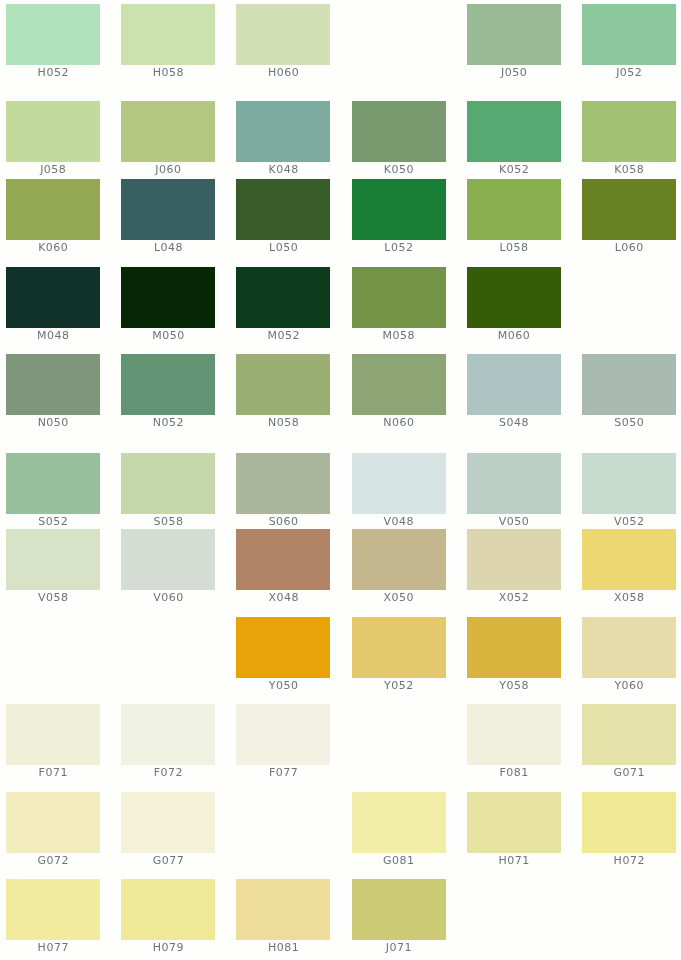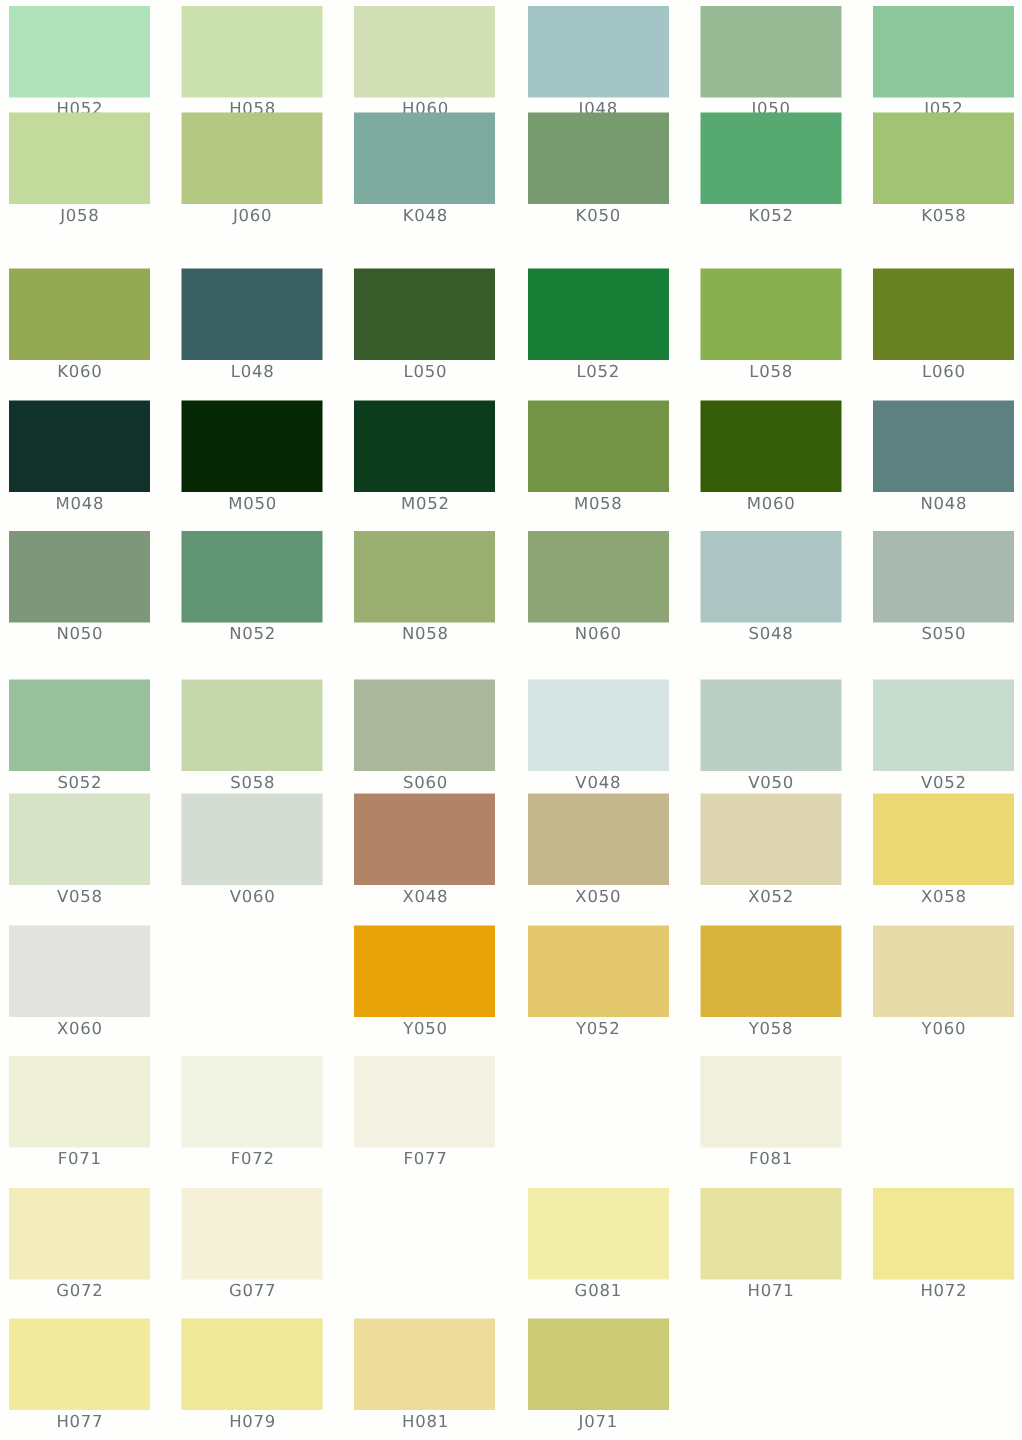--- a/index.html
+++ b/index.html
@@ -42,21 +42,21 @@
     text-indent:0.5px;
     white-space:nowrap;
   }
   .c0{left:6px}
   .c1{left:121.2px}
   .c2{left:236.4px}
   .c3{left:351.6px}
   .c4{left:466.8px}
   .c5{left:582px}
   .r0{top:4px}
-  .r1{top:75px}
+  .r1{top:101px}
   .r2{top:179px}
   .r3{top:266.5px}
   .r4{top:354px}
   .r5{top:453px}
   .r6{top:529px}
   .r7{top:616.5px}
   .r8{top:704px}
   .r9{top:791.5px}
   .r10{top:879px}
 </style>
@@ -69,24 +69,20 @@
     <div class="color-label">H052</div>
   </div>
   <div class="swatch-cell r0 c1">
     <div class="color-chip" style="background: rgb(204, 226, 174);"></div>
     <div class="color-label">H058</div>
   </div>
   <div class="swatch-cell r0 c2">
     <div class="color-chip" style="background: rgb(210, 223, 180);"></div>
     <div class="color-label">H060</div>
   </div>
-  <div class="swatch-cell r0 c3">
-    <div class="color-chip" style="background: rgb(163, 197, 198);"></div>
-    <div class="color-label">J048</div>
-  </div>
   <div class="swatch-cell r0 c4">
     <div class="color-chip" style="background: rgb(152, 186, 149);"></div>
     <div class="color-label">J050</div>
   </div>
   <div class="swatch-cell r0 c5">
     <div class="color-chip" style="background: rgb(140, 200, 156);"></div>
     <div class="color-label">J052</div>
   </div>
   <div class="swatch-cell r1 c0">
     <div class="color-chip" style="background: rgb(194, 218, 156);"></div>
@@ -149,24 +145,20 @@
     <div class="color-label">M052</div>
   </div>
   <div class="swatch-cell r3 c3">
     <div class="color-chip" style="background: rgb(115, 148, 71);"></div>
     <div class="color-label">M058</div>
   </div>
   <div class="swatch-cell r3 c4">
     <div class="color-chip" style="background: rgb(53, 92, 6);"></div>
     <div class="color-label">M060</div>
   </div>
-  <div class="swatch-cell r3 c5">
-    <div class="color-chip" style="background: rgb(93, 128, 129);"></div>
-    <div class="color-label">N048</div>
-  </div>
   <div class="swatch-cell r4 c0">
     <div class="color-chip" style="background: rgb(126, 151, 123);"></div>
     <div class="color-label">N050</div>
   </div>
   <div class="swatch-cell r4 c1">
     <div class="color-chip" style="background: rgb(97, 148, 115);"></div>
     <div class="color-label">N052</div>
   </div>
   <div class="swatch-cell r4 c2">
     <div class="color-chip" style="background: rgb(154, 175, 113);"></div>
@@ -225,24 +217,20 @@
     <div class="color-label">X050</div>
   </div>
   <div class="swatch-cell r6 c4">
     <div class="color-chip" style="background: rgb(220, 213, 176);"></div>
     <div class="color-label">X052</div>
   </div>
   <div class="swatch-cell r6 c5">
     <div class="color-chip" style="background: rgb(235, 216, 114);"></div>
     <div class="color-label">X058</div>
   </div>
-  <div class="swatch-cell r7 c0">
-    <div class="color-chip" style="background: rgb(226, 227, 222);"></div>
-    <div class="color-label">X060</div>
-  </div>
   <div class="swatch-cell r7 c2">
     <div class="color-chip" style="background: rgb(232, 163, 9);"></div>
     <div class="color-label">Y050</div>
   </div>
   <div class="swatch-cell r7 c3">
     <div class="color-chip" style="background: rgb(228, 200, 110);"></div>
     <div class="color-label">Y052</div>
   </div>
   <div class="swatch-cell r7 c4">
     <div class="color-chip" style="background: rgb(216, 180, 62);"></div>
@@ -261,20 +249,24 @@
     <div class="color-label">F072</div>
   </div>
   <div class="swatch-cell r8 c2">
     <div class="color-chip" style="background: rgb(242, 241, 226);"></div>
     <div class="color-label">F077</div>
   </div>
   <div class="swatch-cell r8 c4">
     <div class="color-chip" style="background: rgb(240, 240, 220);"></div>
     <div class="color-label">F081</div>
   </div>
+  <div class="swatch-cell r8 c5">
+    <div class="color-chip" style="background: rgb(229, 226, 169);"></div>
+    <div class="color-label">G071</div>
+  </div>
   <div class="swatch-cell r9 c0">
     <div class="color-chip" style="background: rgb(243, 237, 190);"></div>
     <div class="color-label">G072</div>
   </div>
   <div class="swatch-cell r9 c1">
     <div class="color-chip" style="background: rgb(245, 240, 216);"></div>
     <div class="color-label">G077</div>
   </div>
   <div class="swatch-cell r9 c3">
     <div class="color-chip" style="background: rgb(242, 237, 169);"></div>

